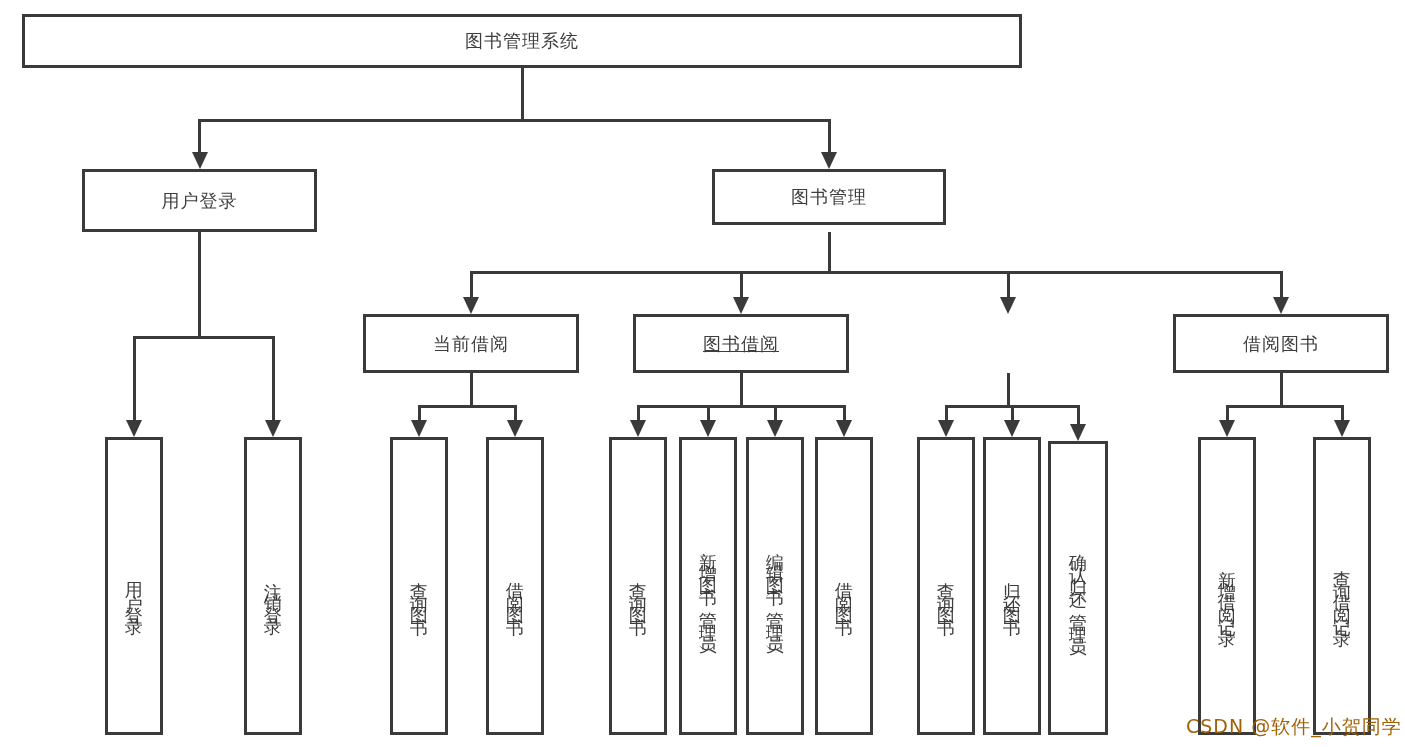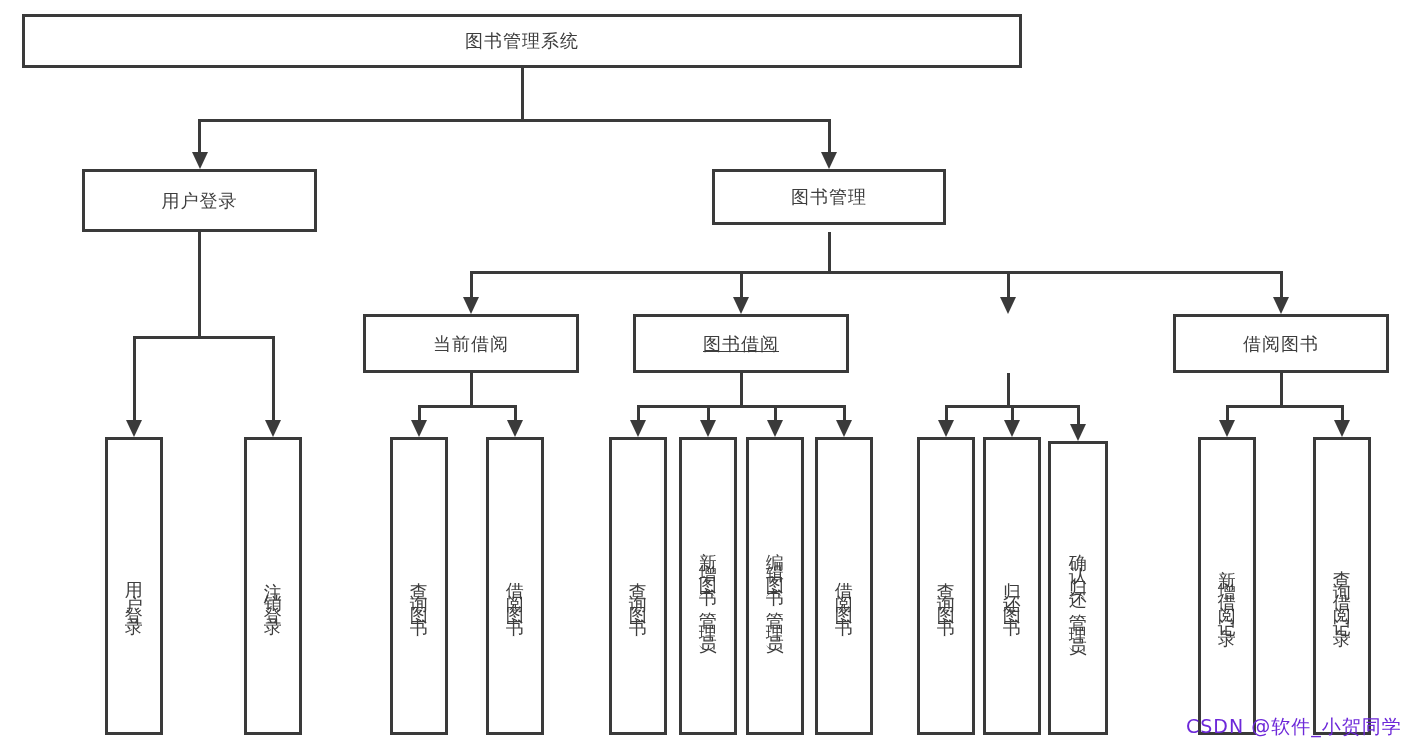--- a/index.html
+++ b/index.html
@@ -149,14 +149,14 @@
       <div class="arrowhead" style="left: 700px; top: 420px;"></div>
       <div class="arrowhead" style="left: 767px; top: 420px;"></div>
       <div class="arrowhead" style="left: 836px; top: 420px;"></div>
       <div class="arrowhead" style="left: 938px; top: 420px;"></div>
       <div class="arrowhead" style="left: 1004px; top: 420px;"></div>
       <div class="arrowhead" style="left: 1070px; top: 424px;"></div>
       <div class="arrowhead" style="left: 1219px; top: 420px;"></div>
       <div class="arrowhead" style="left: 1334px; top: 420px;"></div>
     </div>
 
-  <div class="watermark" style="color: #6d28d9;">CSDN @软件_小贺同学</div>
+  <div class="watermark" style="color: #a16207;">CSDN @软件_小贺同学</div>
 </div>
 
 </body></html>

